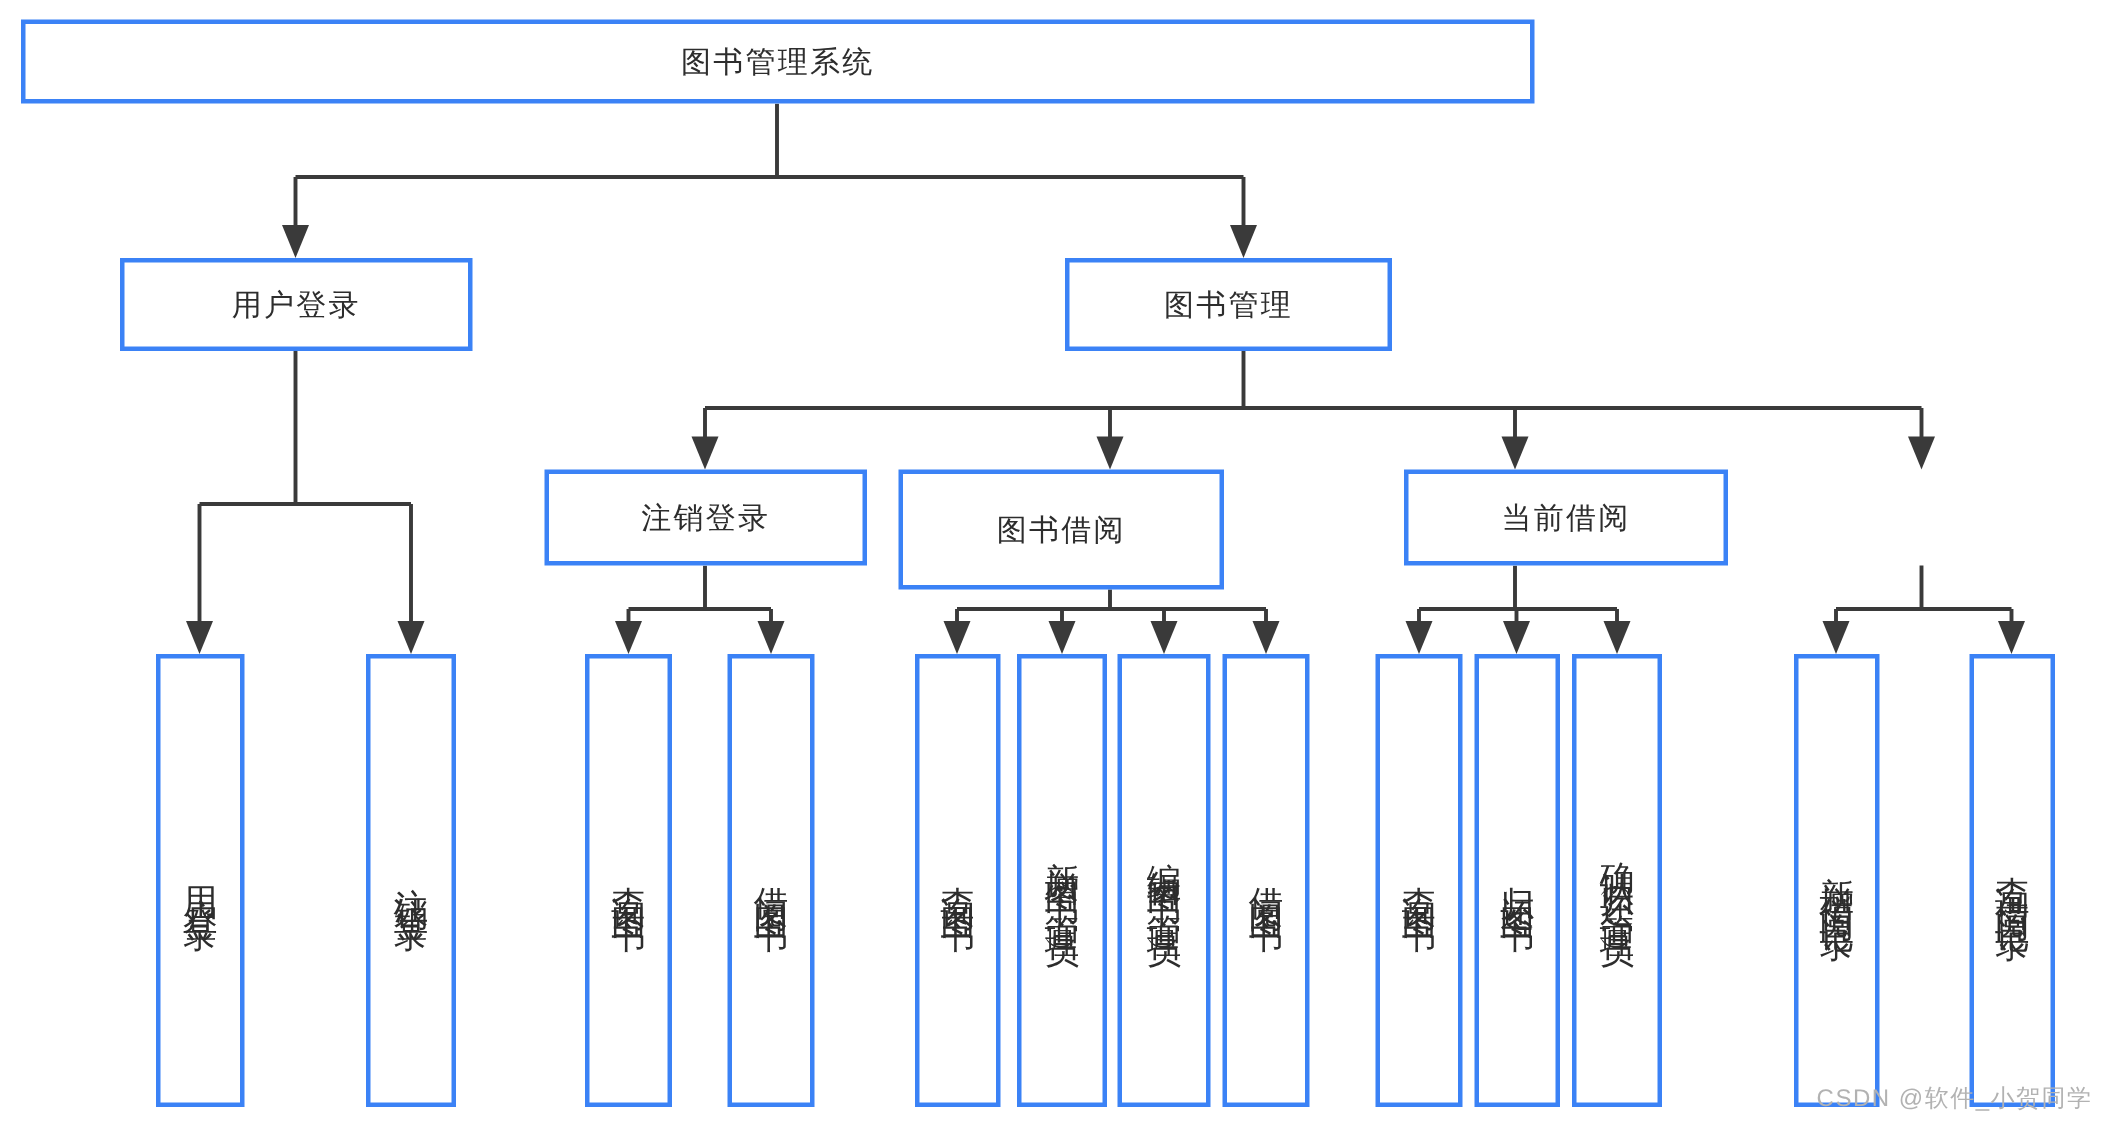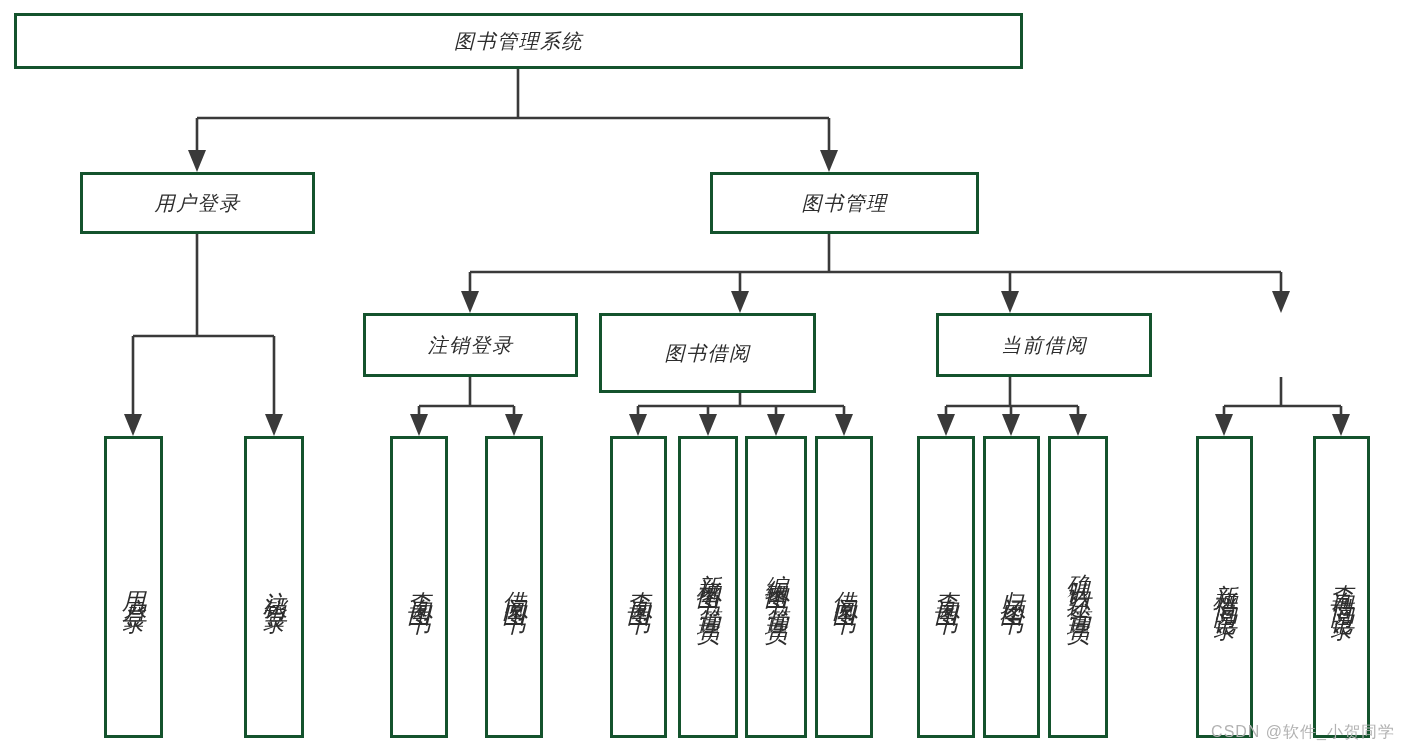--- a/index.html
+++ b/index.html
@@ -3,22 +3,22 @@
 <meta charset="utf-8">
 <style>
   html,body{margin:0;padding:0;background:#ffffff;}
   .canvas{
     position:relative;width:1405px;height:747px;background:#ffffff;
     font-family:"Liberation Sans",sans-serif;overflow:hidden;
   }
   .connectors{position:absolute;left:0;top:0;z-index:1;}
   .node{
     position:absolute;box-sizing:border-box;background:#ffffff;
-    border:3px solid #14532d;display:flex;align-items:center;justify-content:center;
-    color:#2d2d2d;z-index:2;font-style:italic;
+    border:3px solid #3b82f6;display:flex;align-items:center;justify-content:center;
+    color:#2d2d2d;z-index:2;
   }
   .node.h span{font-size:20px;letter-spacing:1.5px;white-space:nowrap;}
   .node.v span{
     writing-mode:vertical-rl;text-orientation:upright;
     font-size:23px;letter-spacing:7px;line-height:1;white-space:nowrap;
   }
   .watermark{
     position:absolute;right:10px;bottom:4px;z-index:3;
     font-size:16px;color:#b2b2b2;letter-spacing:1px;white-space:nowrap;
   }
@@ -71,21 +71,21 @@
     </g>
   </svg>
 
   <div class="node h" style="left:14px;top:13px;width:1009px;height:56px">
     <span>图书管理系统</span>
   </div>
 
   <div class="node h" style="left:80px;top:172px;width:235px;height:62px">
     <span>用户登录</span>
   </div>
-  <div class="node h" style="left:710px;top:172px;width:269px;height:62px">
+  <div class="node h" style="left:710px;top:172px;width:218px;height:62px">
     <span>图书管理</span>
   </div>
 
   <div class="node h" style="left:363px;top:313px;width:215px;height:64px">
     <span>注销登录</span>
   </div>
   <div class="node h" style="left:599px;top:313px;width:217px;height:80px">
     <span>图书借阅</span>
   </div>
   <div class="node h" style="left:936px;top:313px;width:216px;height:64px">

